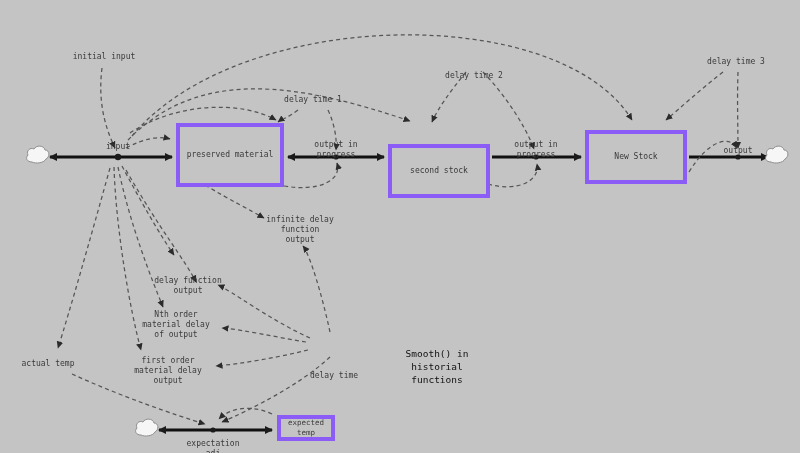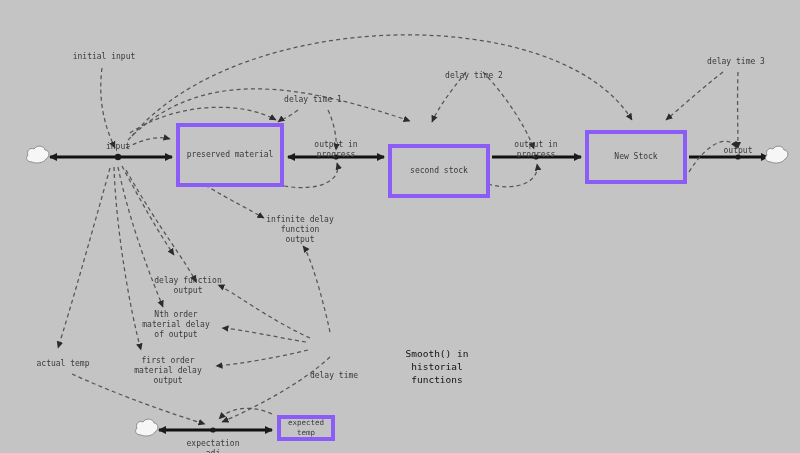--- a/index.html
+++ b/index.html
@@ -187,19 +187,19 @@
 output</div>
   <div class="lbl" style="left:188px; top:270px;margin-top:16px;">delay function
 output</div>
   <div class="lbl" style="left:176px; top:325px;">Nth order
 material delay
 of output</div>
   <div class="lbl" style="left:168px; top:371px;">first order
 material delay
 output</div>
   <div class="lbl" style="left:334px; top:344px;margin-top:32px;">delay time</div>
-  <div class="lbl" style="left:63px; top:364px;">actual temp</div>
+  <div class="lbl" style="left:48px; top:364px;">actual temp</div>
 
   <div class="caption" style="left:437px; top:366px;">Smooth() in
 historial
 functions</div>
 
 </div>
 
 </body></html>

